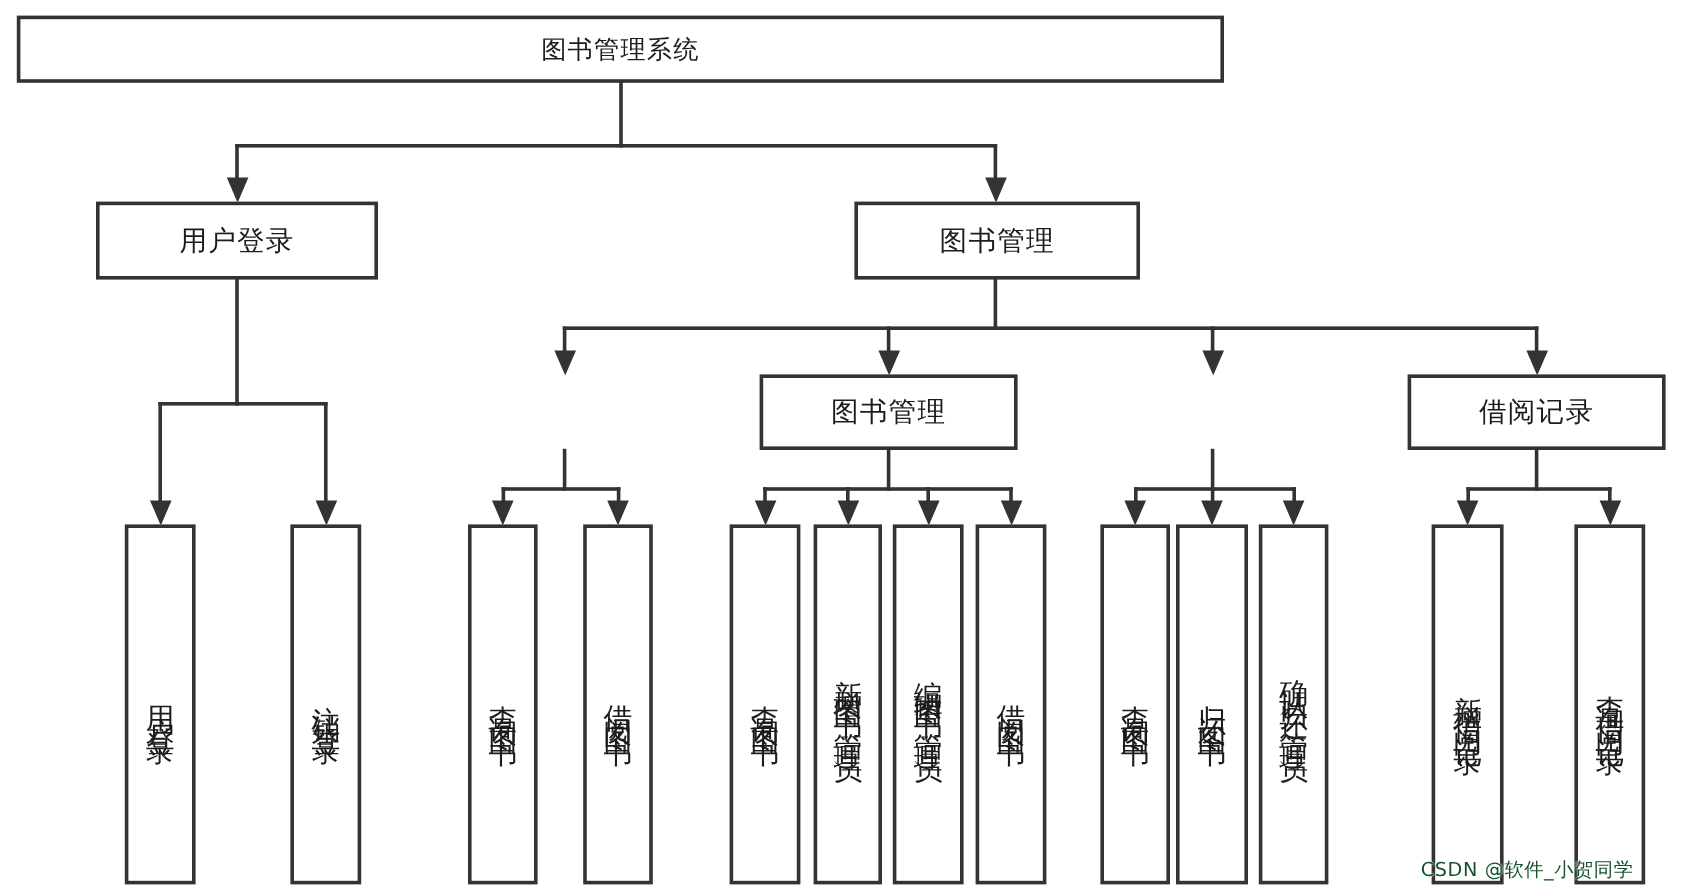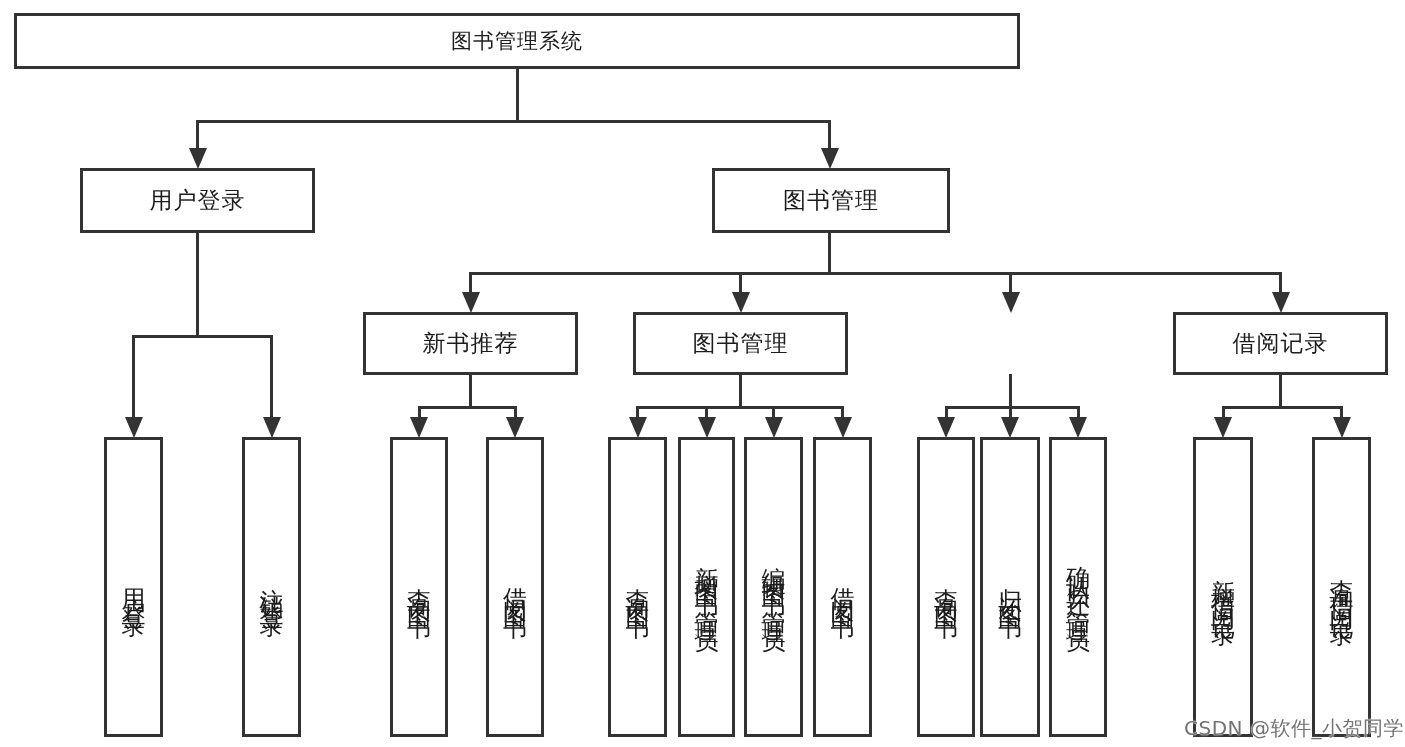--- a/index.html
+++ b/index.html
@@ -47,22 +47,22 @@
     width: 0;
     height: 0;
     border-left: 9px solid transparent;
     border-right: 9px solid transparent;
     border-top: 21px solid #333333;
   }
   #watermark {
     position: absolute;
     left: 1184px;
     top: 715px;
-    font-size: 20px;
-    color: #737373;
+    font-size: 16px;
+    color: #14532d;
     letter-spacing: 0.5px;
     white-space: nowrap;
     z-index: 10;
     text-shadow: 0 0 2px #ffffff, 0 0 1px #ffffff;
   }
 </style>
 </head>
 <body>
 
 <div id="stage">
@@ -91,23 +91,20 @@
     </div>
     <div class="seg" style="left: 828px; top: 120px; width: 3px; height: 31px; background: rgb(51, 51, 51);"></div>
     <div class="arrowhead" style="left: 820.5px; top: 148px; border-top-color: rgb(51, 51, 51);"></div>
     <div class="box lvl-branch" style="left: 712px; top: 168px; width: 238px; height: 65px; border-color: rgb(51, 51, 51); color: rgb(28, 28, 28);">
       <span class="lbl">图书管理</span>
     </div>
     <div class="seg" style="left: 828px; top: 232px; width: 3px; height: 43px; background: rgb(51, 51, 51);"></div>
     <div class="seg" style="left: 469px; top: 272px; width: 813px; height: 3px; background: rgb(51, 51, 51);"></div>
     <div class="seg" style="left: 469px; top: 272px; width: 3px; height: 23px; background: rgb(51, 51, 51);"></div>
     <div class="arrowhead" style="left: 461.5px; top: 292px; border-top-color: rgb(51, 51, 51);"></div>
-    <div class="box lvl-branch" style="left: 363px; top: 312px; width: 215px; height: 63px; border-color: rgb(51, 51, 51); color: rgb(28, 28, 28);">
-      <span class="lbl">新书推荐</span>
-    </div>
     <div class="seg" style="left: 469px; top: 374px; width: 3px; height: 35px; background: rgb(51, 51, 51);"></div>
     <div class="seg" style="left: 417.5px; top: 406px; width: 99px; height: 3px; background: rgb(51, 51, 51);"></div>
     <div class="seg" style="left: 417.5px; top: 406px; width: 3px; height: 14px; background: rgb(51, 51, 51);"></div>
     <div class="arrowhead" style="left: 410px; top: 417px; border-top-color: rgb(51, 51, 51);"></div>
     <div class="box lvl-leaf" style="left: 390px; top: 437px; width: 58px; height: 300px; border-color: rgb(51, 51, 51); color: rgb(28, 28, 28);">
       <span class="lbl">查询图书</span>
     </div>
     <div class="seg" style="left: 513.5px; top: 406px; width: 3px; height: 14px; background: rgb(51, 51, 51);"></div>
     <div class="arrowhead" style="left: 506px; top: 417px; border-top-color: rgb(51, 51, 51);"></div>
     <div class="box lvl-leaf" style="left: 486px; top: 437px; width: 58px; height: 300px; border-color: rgb(51, 51, 51); color: rgb(28, 28, 28);">

